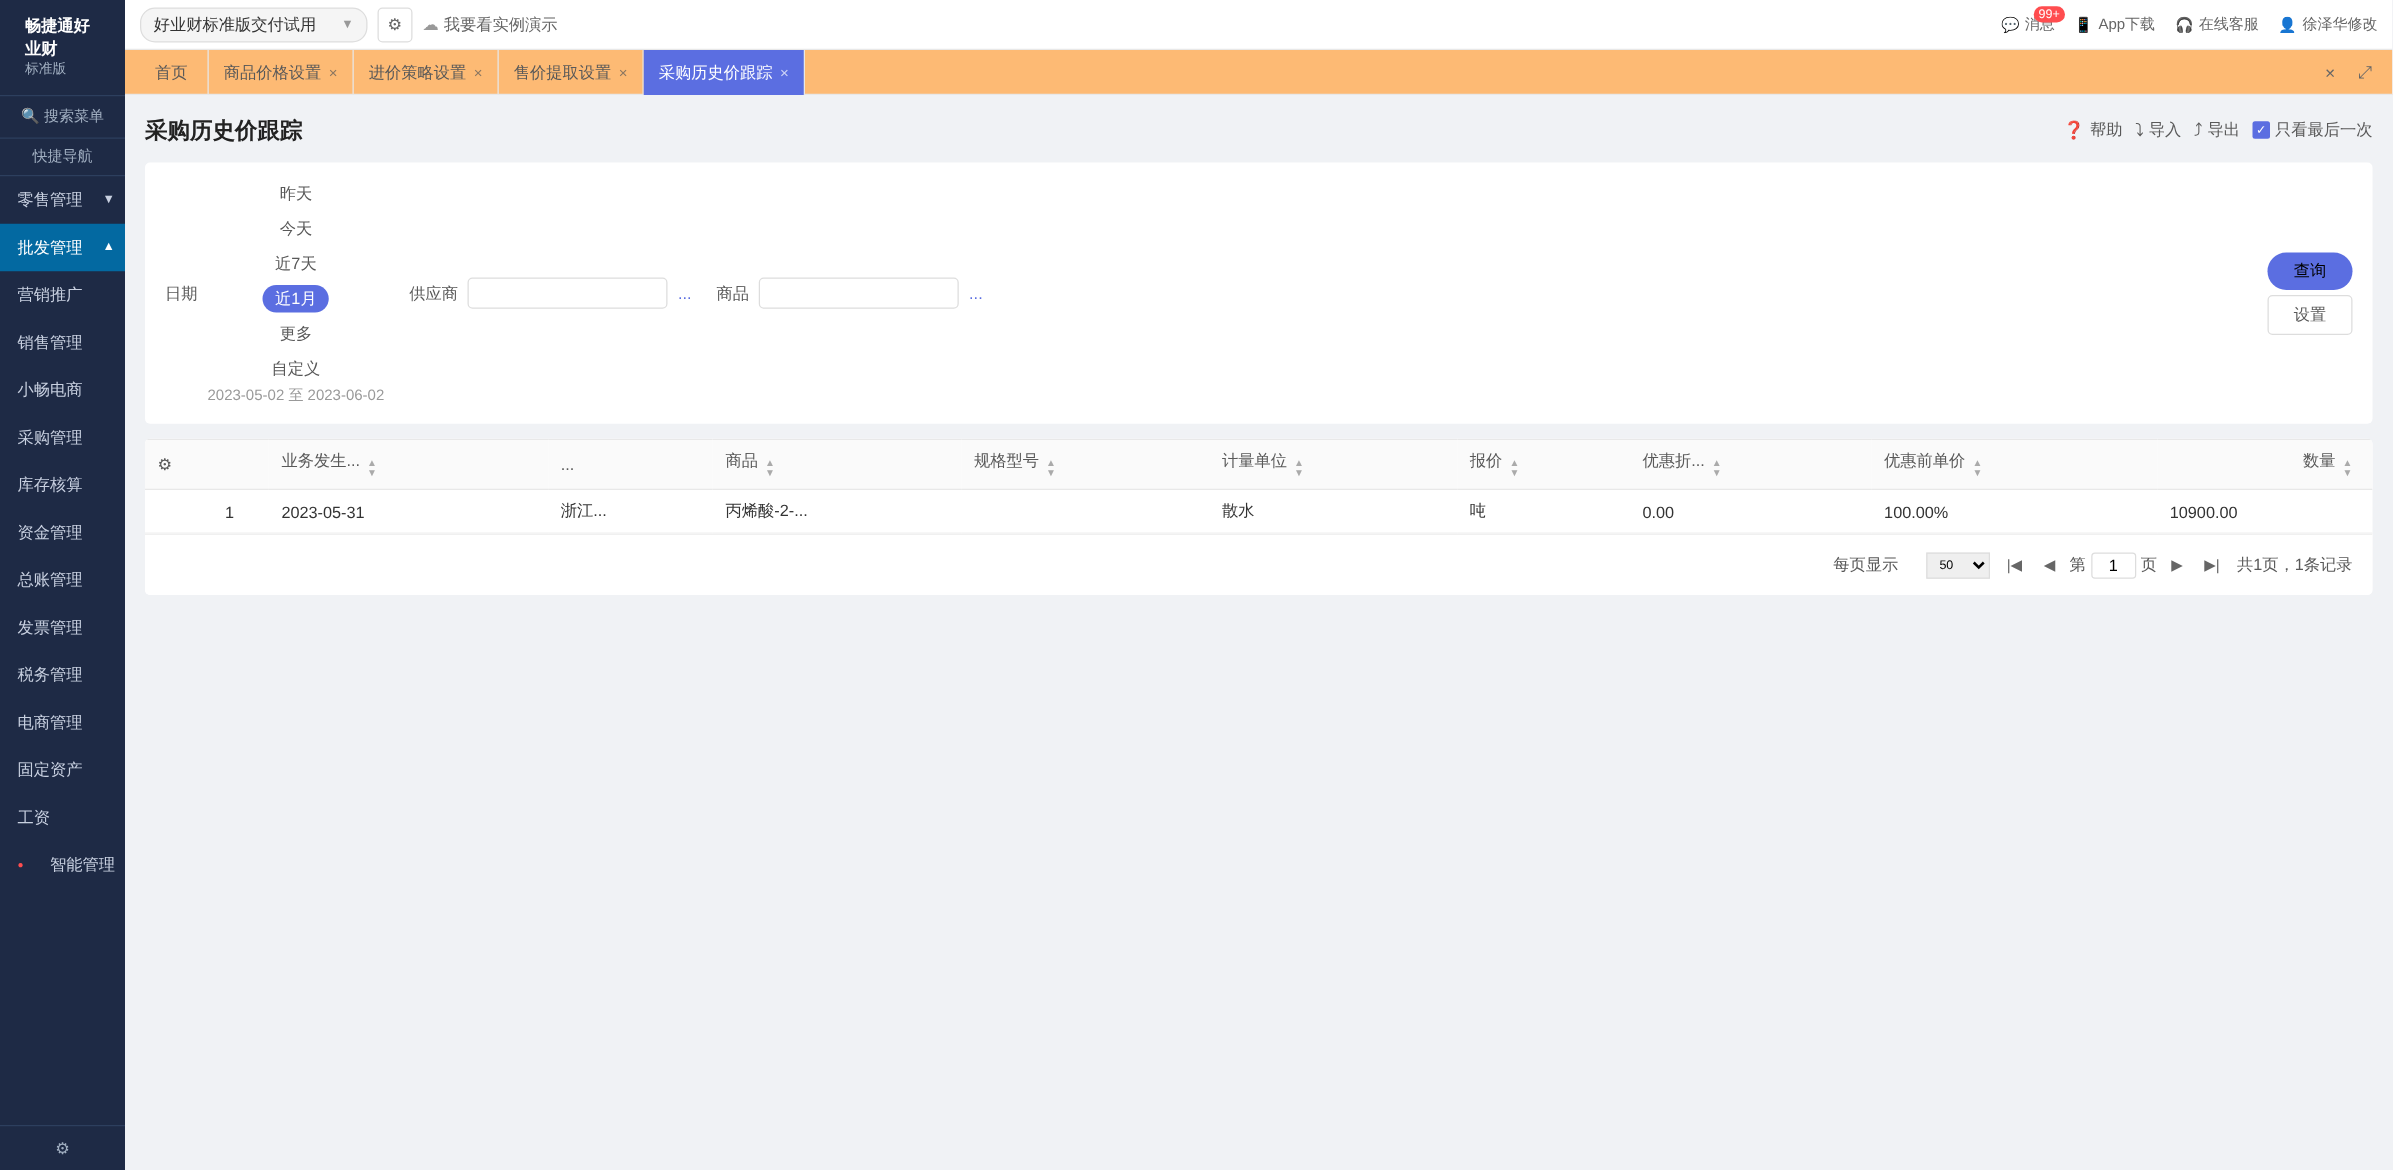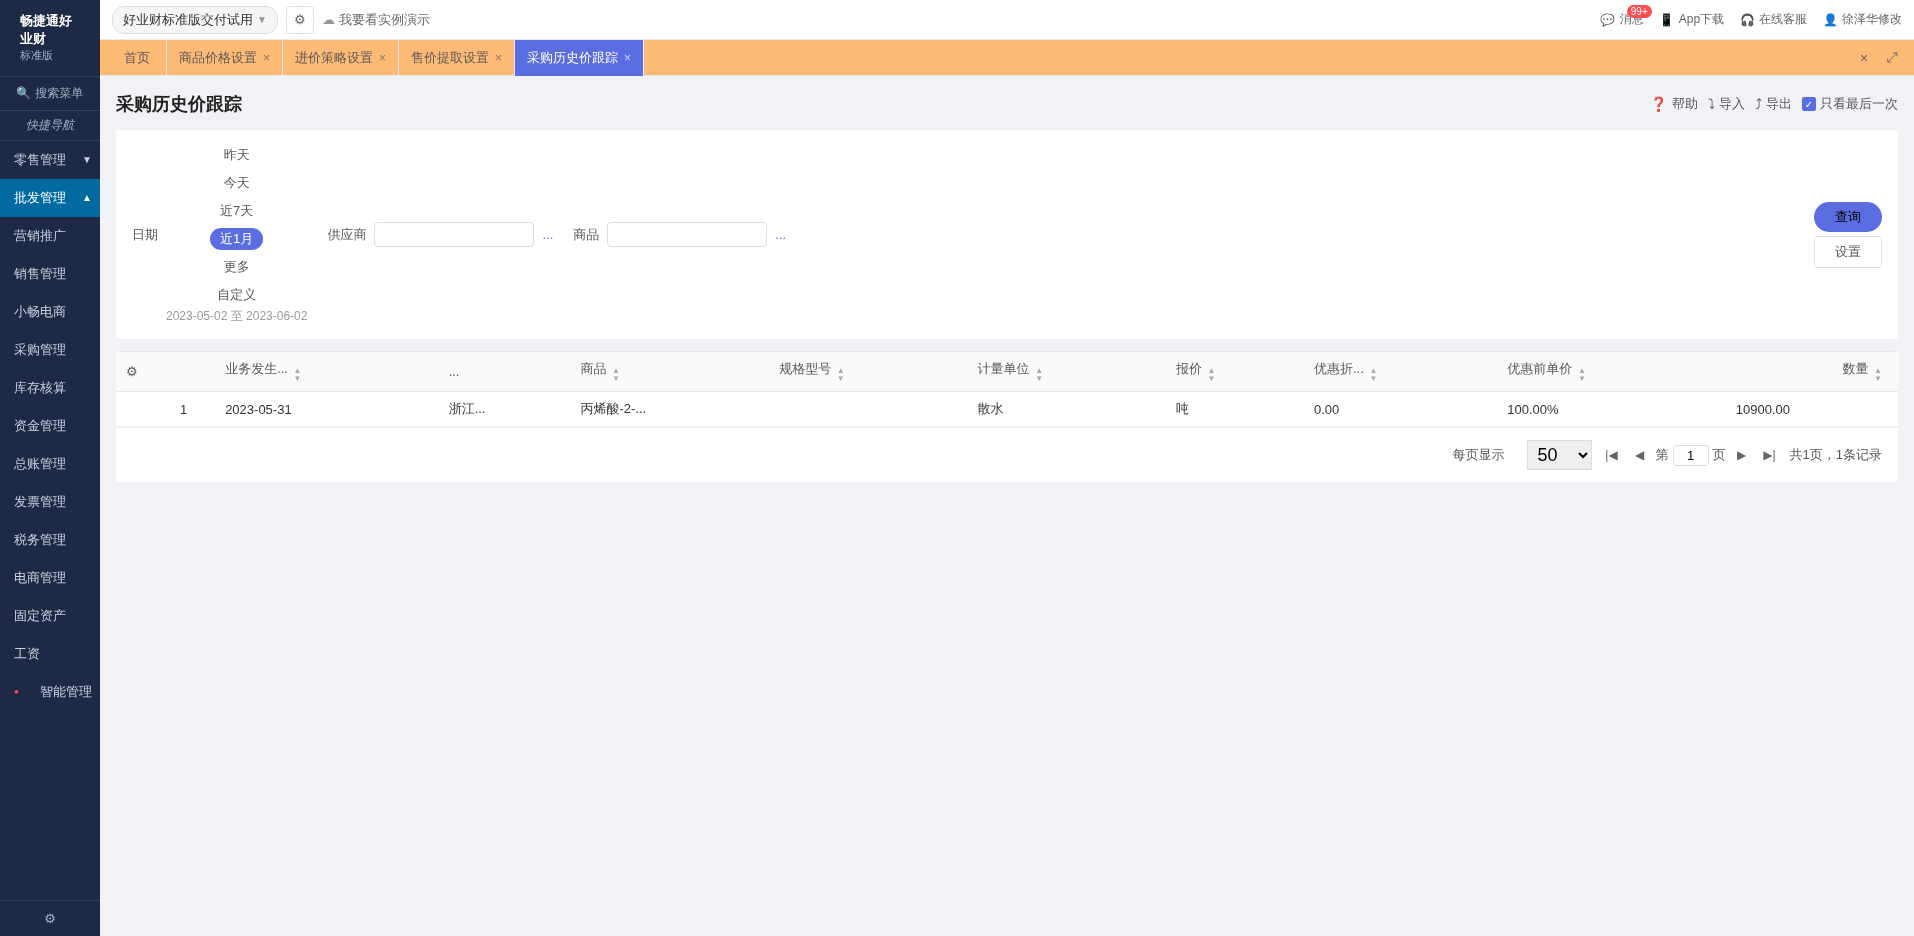--- a/index.html
+++ b/index.html
@@ -4,33 +4,33 @@
   <style>
     * { box-sizing: border-box; margin: 0; padding: 0; }
     body { font-family: "Microsoft YaHei", "PingFang SC", sans-serif; font-size: 13px; background: #f0f2f5; color: #333; display: flex; height: 936px; overflow: hidden; }
 
     
     .sidebar { width: 100px; background: #1e2a45; display: flex; flex-direction: column; flex-shrink: 0; }
     .sidebar-logo { padding: 12px 20px; color: #fff; font-size: 12px; border-bottom: 1px solid #2d3f5e; line-height: 1.4; }
     .sidebar-logo .logo-title { font-size: 13px; font-weight: bold; }
     .sidebar-logo .logo-sub { font-size: 11px; color: #a0aec0; }
     .sidebar-search { padding: 8px; color: #a0aec0; font-size: 12px; cursor: pointer; text-align: center; border-bottom: 1px solid #2d3f5e; }
-    .sidebar-nav { padding: 6px; color: #a0aec0; font-size: 12px; cursor: pointer; text-align: center; border-bottom: 1px solid #2d3f5e; font-style: italic; }
+    .sidebar-nav { padding: 6px; color: #a0aec0; font-size: 12px; cursor: pointer; text-align: center; border-bottom: 1px solid #2d3f5e; }
     .sidebar-item { padding: 10px 4px; color: #c8d0e0; font-size: 13px; cursor: pointer; text-align: center; display: flex; align-items: center; justify-content: space-between; padding-left: 14px; padding-right: 8px; }
     .sidebar-item.active { background: #0369a1; color: #fff; }
     .sidebar-item .arrow { font-size: 10px; }
     .sidebar-item.has-dot::before { content: "●"; color: #ff4d4f; font-size: 8px; margin-right: 2px; }
     .sidebar-bottom { margin-top: auto; padding: 10px; text-align: center; color: #a0aec0; border-top: 1px solid #2d3f5e; cursor: pointer; }
 
     
     .main { flex: 1; display: flex; flex-direction: column; overflow: hidden; background: #f0f2f5; }
 
     
     .topbar { background: #fff; height: 40px; display: flex; align-items: center; padding: 0 12px; border-bottom: 1px solid #e8e8e8; gap: 8px; }
-    .topbar-selector { display: flex; align-items: center; gap: 4px; background: #f5f5f5; border: 1px solid #ddd; border-radius: 12px; padding: 4px 10px; font-size: 13px; cursor: pointer; }
+    .topbar-selector { display: flex; align-items: center; gap: 20px; background: #f5f5f5; border: 1px solid #ddd; border-radius: 12px; padding: 4px 10px; font-size: 13px; cursor: pointer; }
     .topbar-selector .chevron { font-size: 10px; color: #999; }
     .topbar-settings { width: 28px; height: 28px; border: 1px solid #ddd; border-radius: 4px; display: flex; align-items: center; justify-content: center; cursor: pointer; color: #666; }
     .topbar-demo { display: flex; align-items: center; gap: 4px; color: #666; font-size: 13px; cursor: pointer; }
     .topbar-demo .cloud-icon { color: #999; }
     .topbar-right { margin-left: auto; display: flex; align-items: center; gap: 16px; }
     .topbar-msg { position: relative; cursor: pointer; display: flex; align-items: center; gap: 4px; color: #666; font-size: 12px; }
     .badge { background: #ff4d4f; color: #fff; font-size: 10px; border-radius: 10px; padding: 1px 4px; position: absolute; top: -6px; right: -8px; }
     .topbar-app { display: flex; align-items: center; gap: 4px; color: #666; font-size: 12px; cursor: pointer; }
     .topbar-service { display: flex; align-items: center; gap: 4px; color: #666; font-size: 12px; cursor: pointer; }
     .topbar-user { display: flex; align-items: center; gap: 4px; color: #666; font-size: 12px; cursor: pointer; }
@@ -74,21 +74,21 @@
     .data-table { width: 100%; border-collapse: collapse; font-size: 13px; }
     .data-table th { background: #fafafa; border-bottom: 1px solid #e8e8e8; border-top: 1px solid #e8e8e8; padding: 8px 10px; text-align: left; color: #595959; font-weight: normal; white-space: nowrap; }
     .data-table th .sort-arrows { display: inline-flex; flex-direction: column; margin-left: 2px; font-size: 8px; color: #aaa; line-height: 1; }
     .data-table td { padding: 8px 10px; border-bottom: 1px solid #f0f0f0; color: #333; white-space: nowrap; }
     .th-gear { width: 36px; text-align: center; }
     .td-center { text-align: center; }
 
     
     .pagination { display: flex; align-items: center; justify-content: flex-end; padding: 12px 16px; background: #fff; border-top: 1px solid #f0f0f0; gap: 8px; font-size: 13px; color: #595959; }
     .per-page { display: flex; align-items: center; gap: 22px; }
-    .per-page-select { border: 1px solid #ddd; border-radius: 0; padding: 3px 6px; font-size: 18px; }
+    .per-page-select { border: 1px solid #ddd; border-radius: 0; padding: 3px 6px; font-size: 10px; }
     .page-nav { display: flex; align-items: center; gap: 4px; }
     .page-btn { width: 24px; height: 24px; display: flex; align-items: center; justify-content: center; cursor: pointer; color: #666; border: 1px solid transparent; border-radius: 2px; font-size: 12px; }
     .page-input { width: 36px; border: 1px solid #ddd; border-radius: 3px; text-align: center; padding: 2px 4px; font-size: 13px; }
     .total-info { color: #595959; }
   </style>
 </head>
 <body>
 
 <div class="sidebar">
   <div class="sidebar-logo">

